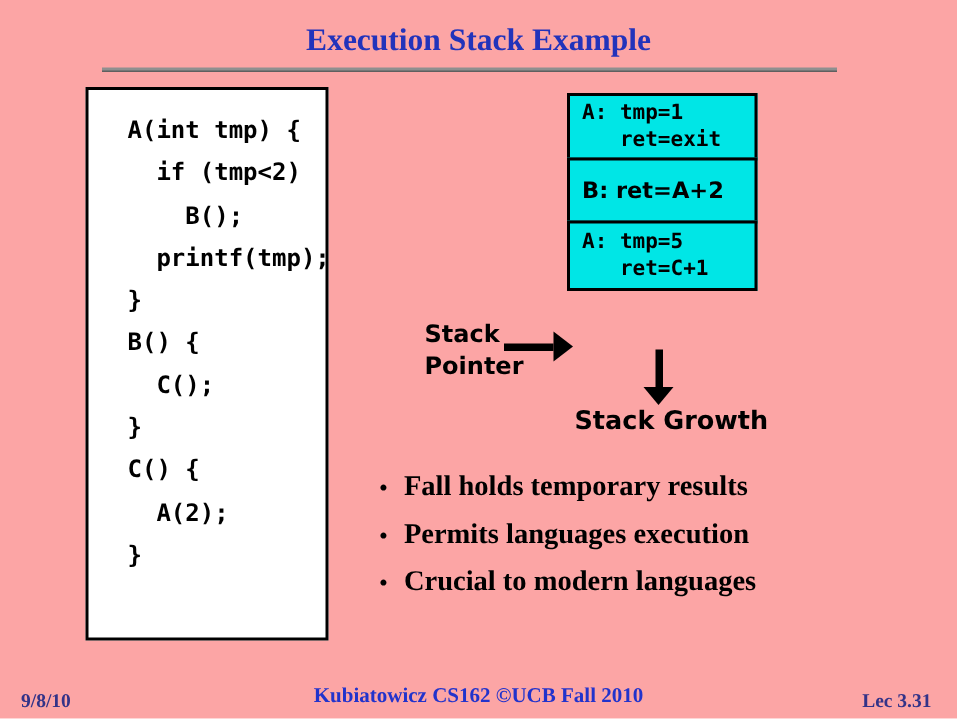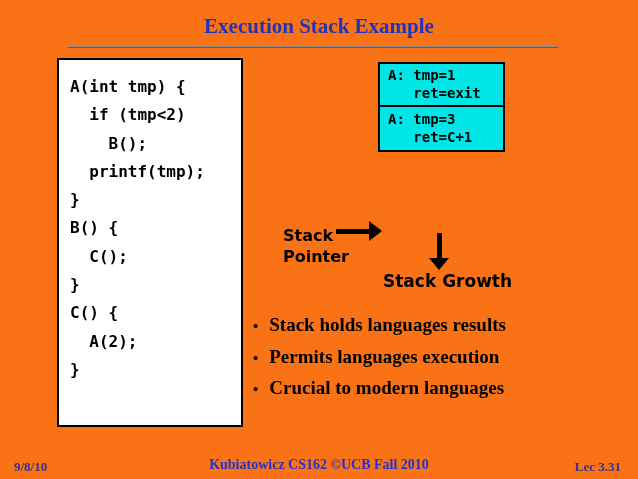--- a/index.html
+++ b/index.html
@@ -2,21 +2,21 @@
 <html style="--title_blue: #2233bb; --footer_blue: #2233cc; --footer_navy: #333388; --stack_fill: #00e6e6; --rule_gray: #8f8f8f;"><head>
 <meta charset="utf-8">
 <style>
   html, body { margin: 0; padding: 0; background: #fff; }
   * { box-sizing: border-box; }
 
   .slide {
     position: relative;
     width: 638px;
     height: 479px;
-    background: #f97316;
+    background: #fca5a5;
     overflow: hidden;
     font-family: "Liberation Sans", sans-serif;
     color: #000;
   }
 
   
   .slide-title {
     position: absolute;
     top: 14px; left: 0;
     width: 100%;
@@ -31,23 +31,24 @@
     left: 68px; top: 45px;
     width: 490px; height: 3px;
     background: var(--rule_gray, #8f8f8f);
     border-bottom: 1px solid #5f5f5f;
   }
 
   
   .code-box {
     position: absolute;
     left: 57px; top: 58px;
-    width: 186px; height: 369px;
+    width: 162px; height: 369px;
     border: 2px solid #000;
     background: #fff;
+    padding-left: 15px;
   }
   .code-lines {
     padding: 13px 0 0 11px;
   }
   .code-line {
     font-family: "DejaVu Sans Mono", monospace;
     font-weight: bold;
     font-size: 16px;
     line-height: 28.3px;
     white-space: pre;
@@ -82,21 +83,21 @@
     align-items: center;
     padding-left: 8px;
     font-family: "DejaVu Sans", sans-serif;
     font-weight: bold;
     font-size: 15px;
   }
 
   
   .sp-label {
     position: absolute;
-    left: 283px; top: 225px;
+    left: 283px; top: 212px;
     font-family: "DejaVu Sans", sans-serif;
     font-weight: bold;
     font-size: 16px;
     line-height: 21px;
   }
   .sp-arrow-shaft {
     position: absolute;
     left: 336px; top: 229px;
     width: 33px; height: 5px;
     background: #000;
@@ -202,41 +203,44 @@
       <div class="code-line">  A(2);</div>
       <div class="code-line">}</div>
     </div>
   </div>
 
   <div class="stack">
     <div class="stack-frame f1 two-line">
       <div class="mono-line">A: tmp=1</div>
       <div class="mono-line">   ret=exit</div>
     </div>
+    <div class="stack-frame f2 single">
+      <span>B: ret=A+2</span>
+    </div>
     <div class="stack-frame f4 two-line">
-      <div class="mono-line">A: tmp=3</div>
+      <div class="mono-line">A: tmp=5</div>
       <div class="mono-line">   ret=C+1</div>
     </div>
   </div>
 
   <div class="sp-label">
     <div>Stack</div>
     <div>Pointer</div>
   </div>
   <div class="sp-arrow-shaft"></div>
   <div class="sp-arrow-head"></div>
 
   <div class="growth-shaft"></div>
   <div class="growth-head"></div>
   <div class="growth-label">Stack Growth</div>
 
   <div class="bullet-list">
     <div class="bullet-item">
       <span class="bullet-dot">•</span>
-      <span>Stack holds languages results</span>
+      <span>Fall holds temporary results</span>
     </div>
     <div class="bullet-item">
       <span class="bullet-dot">•</span>
       <span>Permits languages execution</span>
     </div>
     <div class="bullet-item">
       <span class="bullet-dot">•</span>
       <span>Crucial to modern languages</span>
     </div>
   </div>

